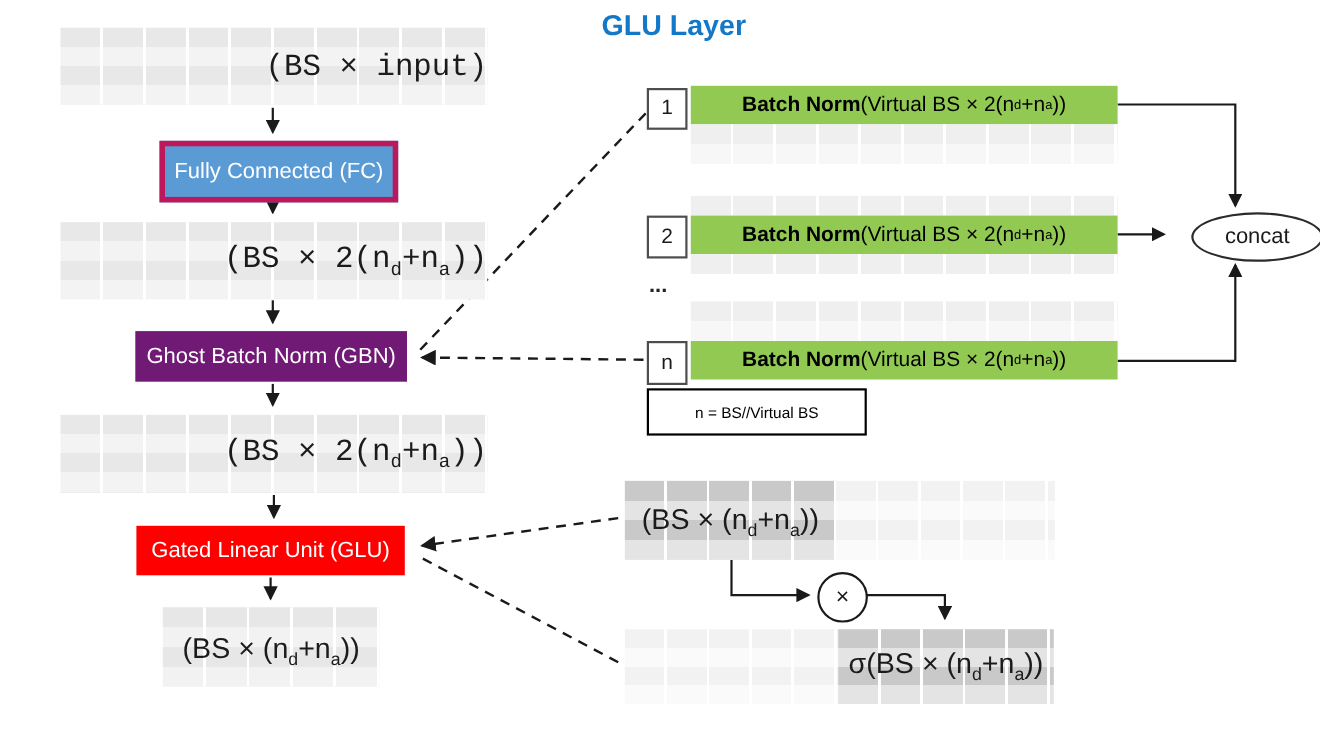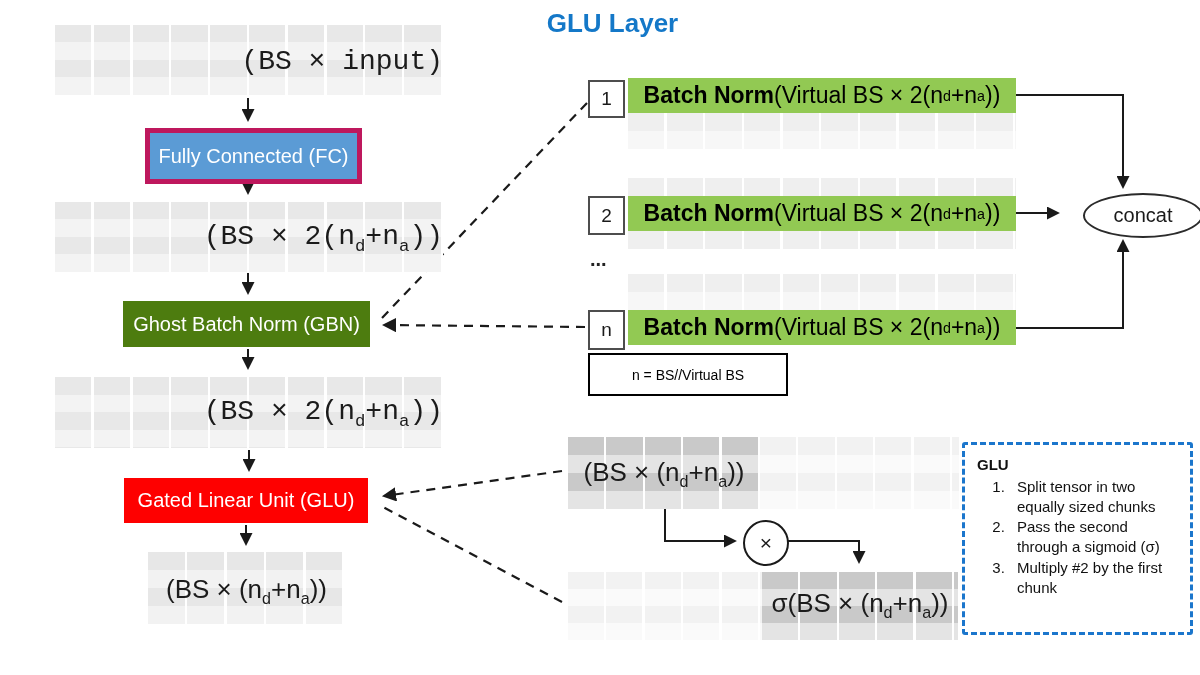--- a/index.html
+++ b/index.html
@@ -47,24 +47,24 @@
   }
 
   
   .gtext { text-align:right; font-size:28px; line-height:34px; color:#1b1b1b;font-family:Liberation Mono, monospace; }
   .gtext-sm { text-align:center; font-size:26px; line-height:32px; color:#1b1b1b; }
   .flowbox {
     display:flex; align-items:center; justify-content:center;
     color:#fff; font-size:20px; text-align:center;
   }
   .fc   { background:#5b9bd5; border:5px solid #be185d; }
-  .gbn  { background:#4d7c0f; }
+  .gbn  { background:#701a75; }
   .glu  { background:#fe0000; }
   .bnbar {
-    background:#92c953; color:#000; font-size:23px;
+    background:#92c953; color:#000; font-size:19px;
     display:flex; align-items:center; justify-content:center; text-align:center;
   }
   .numbox {
     background:#fff; border:2px solid #4d4d4d; font-size:19px; color:#1a1a1a;
     display:flex; align-items:center; justify-content:center;
   }
   .nformula {
     background:#fff; border:2px solid #000; font-size:14px; color:#000;
     display:flex; align-items:center; justify-content:center;
   }
@@ -164,22 +164,14 @@
   <div class="abs chunk-dark" style="left:568px; top:437px; width:192px; height:72px;"></div>
   <div class="abs chunk-light" style="left:760px; top:437px; width:199px; height:72px;"></div>
   <div class="abs gtext-sm" style="left:568px; top:456px; width:192px;">(BS × (n<sub>d</sub>+n<sub>a</sub>))</div>
 
   <div class="abs mulcircle" style="left:743px; top:520px; width:42px; height:42px;">×</div>
 
   <div class="abs chunk-light-b" style="left:568px; top:572px; width:194px; height:68px;"></div>
   <div class="abs chunk-dark-b" style="left:762px; top:572px; width:196px; height:68px;"></div>
   <div class="abs gtext-sm" style="left:762px; top:587px; width:196px;">σ(BS × (n<sub>d</sub>+n<sub>a</sub>))</div>
 
-  <div class="abs infobox" style="left:962px; top:442px; width:231px; height:193px;">
-    <div class="ititle">GLU</div>
-    <ol>
-      <li>Split tensor in two equally sized chunks</li>
-      <li>Pass the second through a sigmoid (σ)</li>
-      <li>Multiply #2 by the first chunk</li>
-    </ol>
-  </div>
 
 </div>
 
 </body></html>

